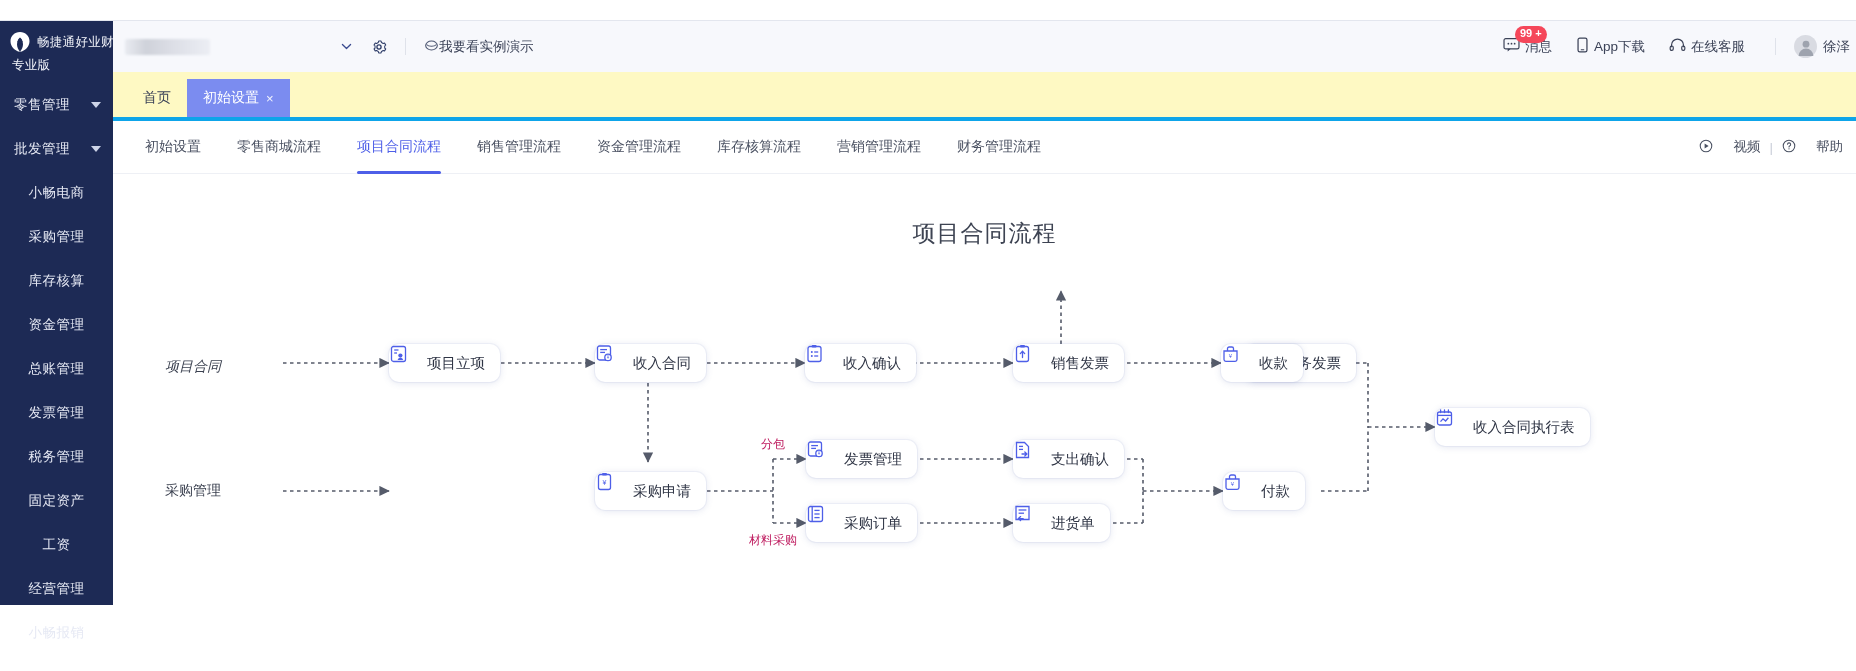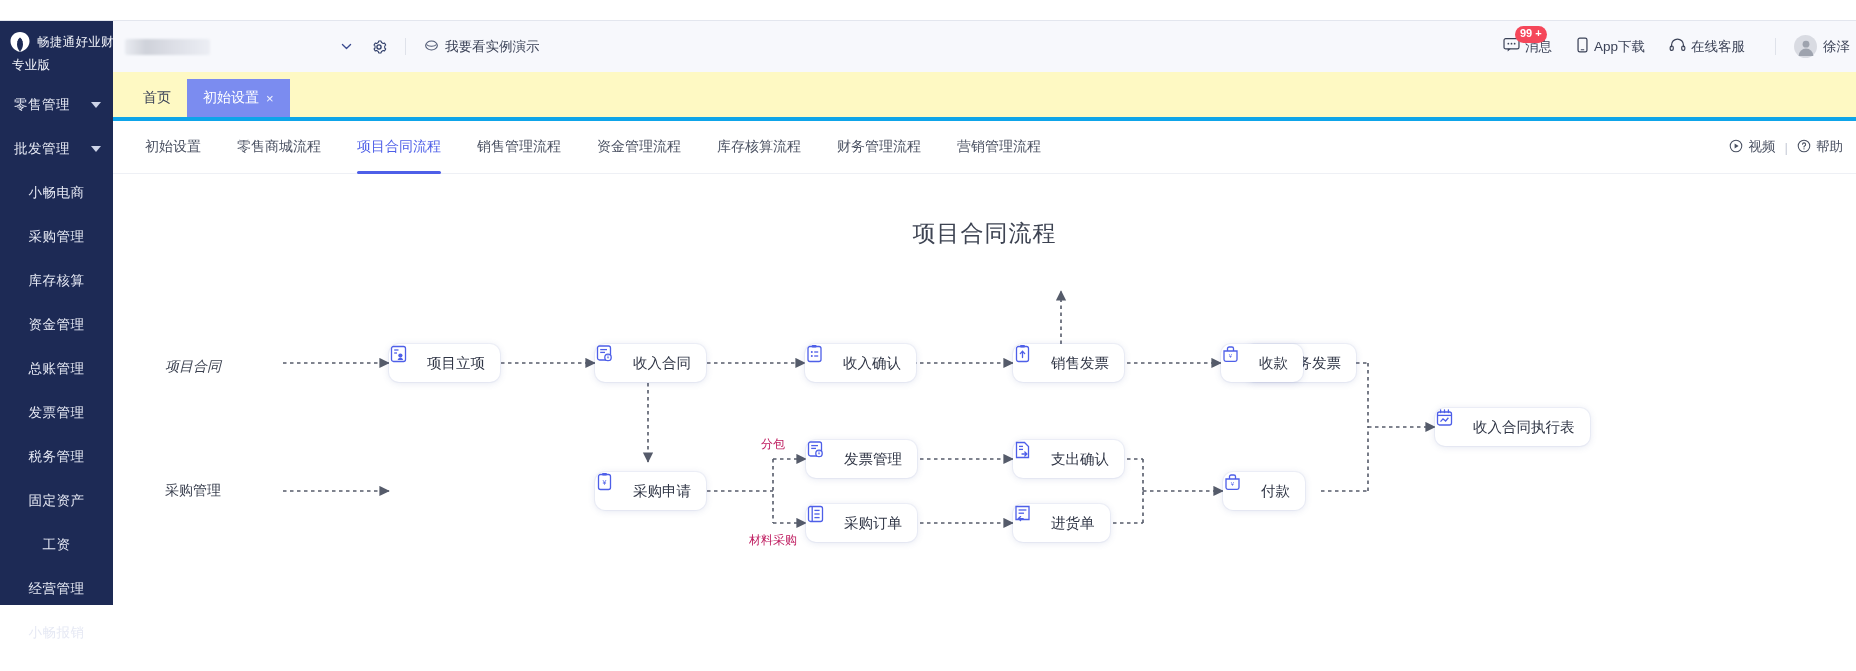--- a/index.html
+++ b/index.html
@@ -54,21 +54,21 @@
   .redact {
     width:85px; height:16px; border-radius:2px;
     background:linear-gradient(90deg,#e9ebf1 0%,#cfd2da 25%,#dcdee6 55%,#eceef4 100%);
     filter:blur(1.2px);
   }
   .chev {
     margin-left:130px; width:13px; height:13px;
   }
   .gear { margin-left:18px; width:16px; height:16px; }
   .vdiv { width:1px; height:17px; background:#dfe2ea; margin:0 18px; }
-  .demo-link { display:flex; align-items:center; gap:6px; color:#3b4257; font-size:13.5px; cursor:pointer; }
+  .demo-link { display:flex; align-items:center; color:#3b4257; font-size:13.5px; cursor:pointer; }
   .hdr-right {
     margin-left:auto; display:flex; align-items:center; gap:0; padding-right:6px;
     font-size:13.5px; color:#3b4257;
   }
   .hdr-btn { display:flex; align-items:center; gap:5px; cursor:pointer; position:relative; padding:0 12px; }
   .badge {
     position:absolute; top:-11px; left:24px;
     background:#f5475a; color:#fff; font-size:11px; line-height:1;
     padding:2px 5px 4px; border-radius:9px; font-weight:bold; white-space:nowrap;
   }
@@ -103,21 +103,21 @@
   }
   .modtab.active { color:#4e5fe8; }
   .modtab.active::after {
     content:""; position:absolute; left:18px; right:18px; bottom:0; height:3px;
     background:#4e5fe8; border-radius:2px;
   }
   .modtabs-right {
     margin-left:auto; display:flex; align-items:center; gap:0;
     padding-right:4px; font-size:13.5px; color:#4a5162;
   }
-  .mr-link { display:flex; align-items:center; gap:5px; cursor:pointer; padding:0 9px; }
+  .mr-link { display:flex; align-items:center; gap:20px; cursor:pointer; padding:0 9px; }
   .mr-sep { color:#c9cdd8; }
 
   
   .canvas { position:absolute; left:113px; top:174px; right:0; bottom:0; background:#fff; overflow:hidden; }
   .flow-title {
     position:absolute; left:0; right:0; top:44px; text-align:center;
     font-size:23px; color:#3d4352; letter-spacing:1px;
   }
   .flow { position:absolute; left:0; top:0; width:1743px; height:497px; }
   .flow svg { position:absolute; left:0; top:0; }
@@ -285,22 +285,22 @@
     </div>
 
   <div class="modtabs">
     <div id="modtabs-list" style="display:flex;align-items:center;">
         <div class="modtab">初始设置</div>
         <div class="modtab">零售商城流程</div>
         <div class="modtab active">项目合同流程</div>
         <div class="modtab">销售管理流程</div>
         <div class="modtab">资金管理流程</div>
         <div class="modtab">库存核算流程</div>
+        <div class="modtab">营销管理流程</div>
         <div class="modtab">财务管理流程</div>
-        <div class="modtab">营销管理流程</div>
       </div>
     <div class="modtabs-right">
       <span class="mr-link">
         <span>
           <svg viewBox="0 0 16 16" width="14" height="14">
             <circle cx="8" cy="8" r="6.6" fill="none" stroke="#4a5162" stroke-width="1.2"></circle>
             <path d="M6.4 5.2 L11 8 L6.4 10.8 Z" fill="#4a5162"></path>
           </svg>
         </span>
         <span>视频</span>

